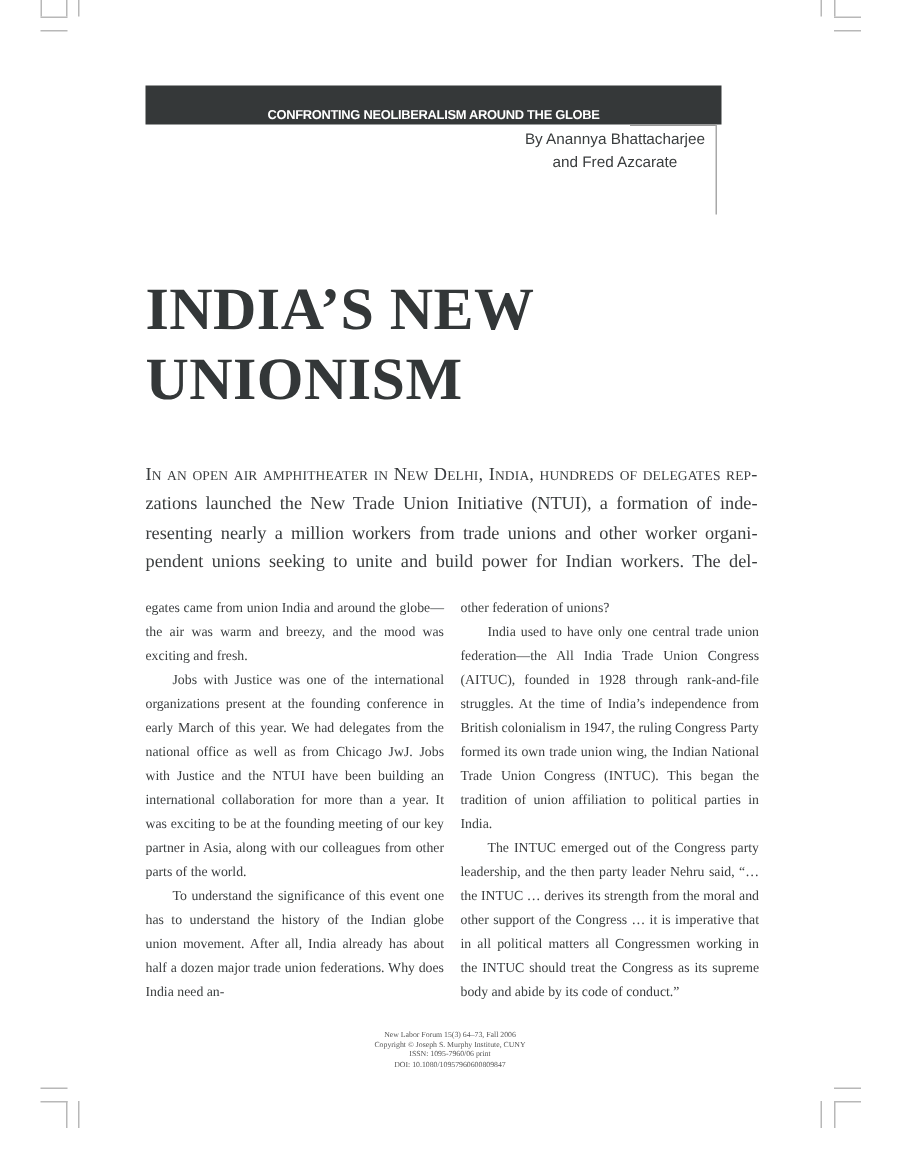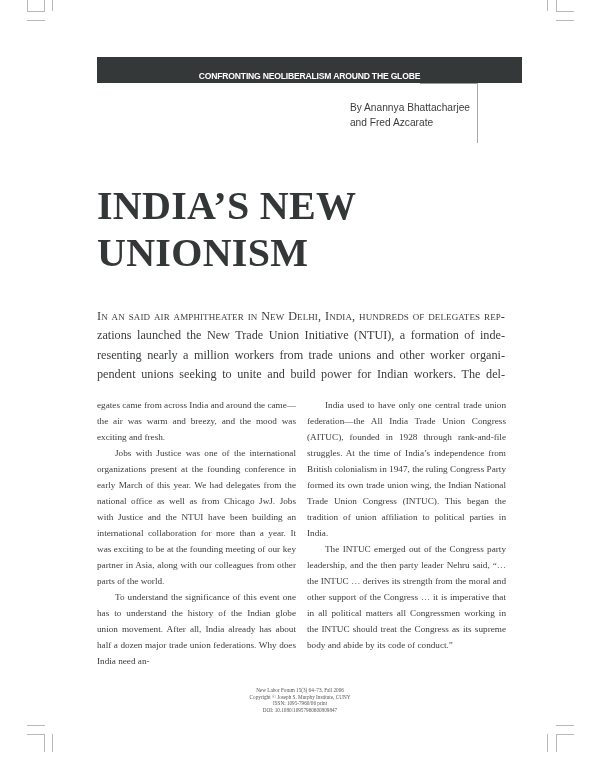--- a/index.html
+++ b/index.html
@@ -2,28 +2,28 @@
 <html><head>
 <meta charset="utf-8">
 <style>
   html, body { margin: 0; padding: 0; background: #ffffff; }
   body { width: 600px; height: 776px; position: relative; overflow: hidden;
          font-family: "Liberation Serif", "DejaVu Serif", serif; color: #3a3d3e; }
 
   .crop { position: absolute; background: #b8b8b8; }
 
   .section-bar { position: absolute; left: 97px; top: 57px; width: 384px; height: 26px;
-                 background: #353839; padding-left: 41px; }
+                 background: #353839; }
   .section-bar .label { position: absolute; left: 0; right: 0; bottom: 2px; text-align: center;
                  font-family: "Liberation Sans", "DejaVu Sans", sans-serif; font-weight: bold;
                  font-size: 8.6px; letter-spacing: -0.2px; color: #ffffff; }
   .bar-underline { position: absolute; left: 420px; top: 83px; width: 58px; height: 1px; background: #9a9a9a; }
   .bar-vline { position: absolute; left: 477px; top: 83px; width: 1px; height: 60px; background: #a8a8a8; }
 
-  .byline { position: absolute; right: 130px; top: 100px; text-align: left;
+  .byline { position: absolute; right: 130px; top: 86px; text-align: center;
             font-family: "Liberation Sans", "DejaVu Sans", sans-serif; font-size: 10.2px;
             line-height: 15px; color: #3a3d3e; }
 
   .title { position: absolute; left: 97px; top: 182px; margin: 0;
            font-family: Liberation Serif, serif; font-weight: bold;
            font-size: 40px; line-height: 47px; color: #333738; letter-spacing: 0.3px; }
 
   .lede { position: absolute; left: 97px; top: 307px; width: 408px; margin: 0;
           font-size: 12.2px; line-height: 19.3px; color: #3a3d3e; text-align: justify;
           text-align-last: justify; }
@@ -74,33 +74,34 @@
   <div>By  Anannya Bhattacharjee</div>
   <div>and Fred Azcarate</div>
 </div>
 
 <h1 class="title">
   <div>INDIA’S NEW</div>
   <div>UNIONISM</div>
 </h1>
 
 <div class="lede">
-  <span class="line sc">In an said air amphitheater in New Delhi, India, hundreds of delegates rep-</span>
+  <span class="line sc">In an open air amphitheater in New Delhi, India, hundreds of delegates rep-</span>
   <span class="line">zations launched the New Trade Union Initiative (NTUI), a formation of inde-</span>
   <span class="line">resenting nearly a million workers from trade unions and other worker organi-</span>
   <span class="line">pendent unions seeking to unite and build power for Indian workers. The del-</span>
 </div>
 
 <div class="col left">
-  <p>egates came from across India and around the came—the air was warm and breezy, and the mood was exciting and fresh.</p>
+  <p>egates came from union India and around the globe—the air was warm and breezy, and the mood was exciting and fresh.</p>
   <p class="indent">Jobs with Justice was one of the international organizations present at the founding conference in early March of this year. We had delegates from the national office as well as from Chicago JwJ. Jobs with Justice and the NTUI have been building an international collaboration for more than a year. It was exciting to be at the founding meeting of our key partner in Asia, along with our colleagues from other parts of the world.</p>
   <p class="indent">To understand the significance of this event one has to understand the history of the Indian globe union movement. After all, India already has about half a dozen major trade union federations. Why does India need an-</p>
 </div>
 
 <div class="col right">
+  <p>other federation of unions?</p>
   <p class="indent">India used to have only one central trade union federation—the All India Trade Union Congress (AITUC), founded in 1928 through rank-and-file struggles. At the time of India’s independence from British colonialism in 1947, the ruling Congress Party formed its own trade union wing, the Indian National Trade Union Congress (INTUC). This began the tradition of union affiliation to political parties in India.</p>
   <p class="indent">The INTUC emerged out of the Congress party leadership, and the then party leader Nehru said, “…the INTUC … derives its strength from the moral and other support of the Congress … it is imperative that in all political matters all Congressmen working in the INTUC should treat the Congress as its supreme body and abide by its code of conduct.”</p>
 </div>
 
 <div class="footer">
   <div>New Labor Forum 15(3) 64–73, Fall 2006</div>
   <div>Copyright © Joseph S. Murphy Institute, CUNY</div>
   <div>ISSN: 1095-7960/06 print</div>
   <div>DOI: 10.1080/10957960600809847</div>
 </div>

